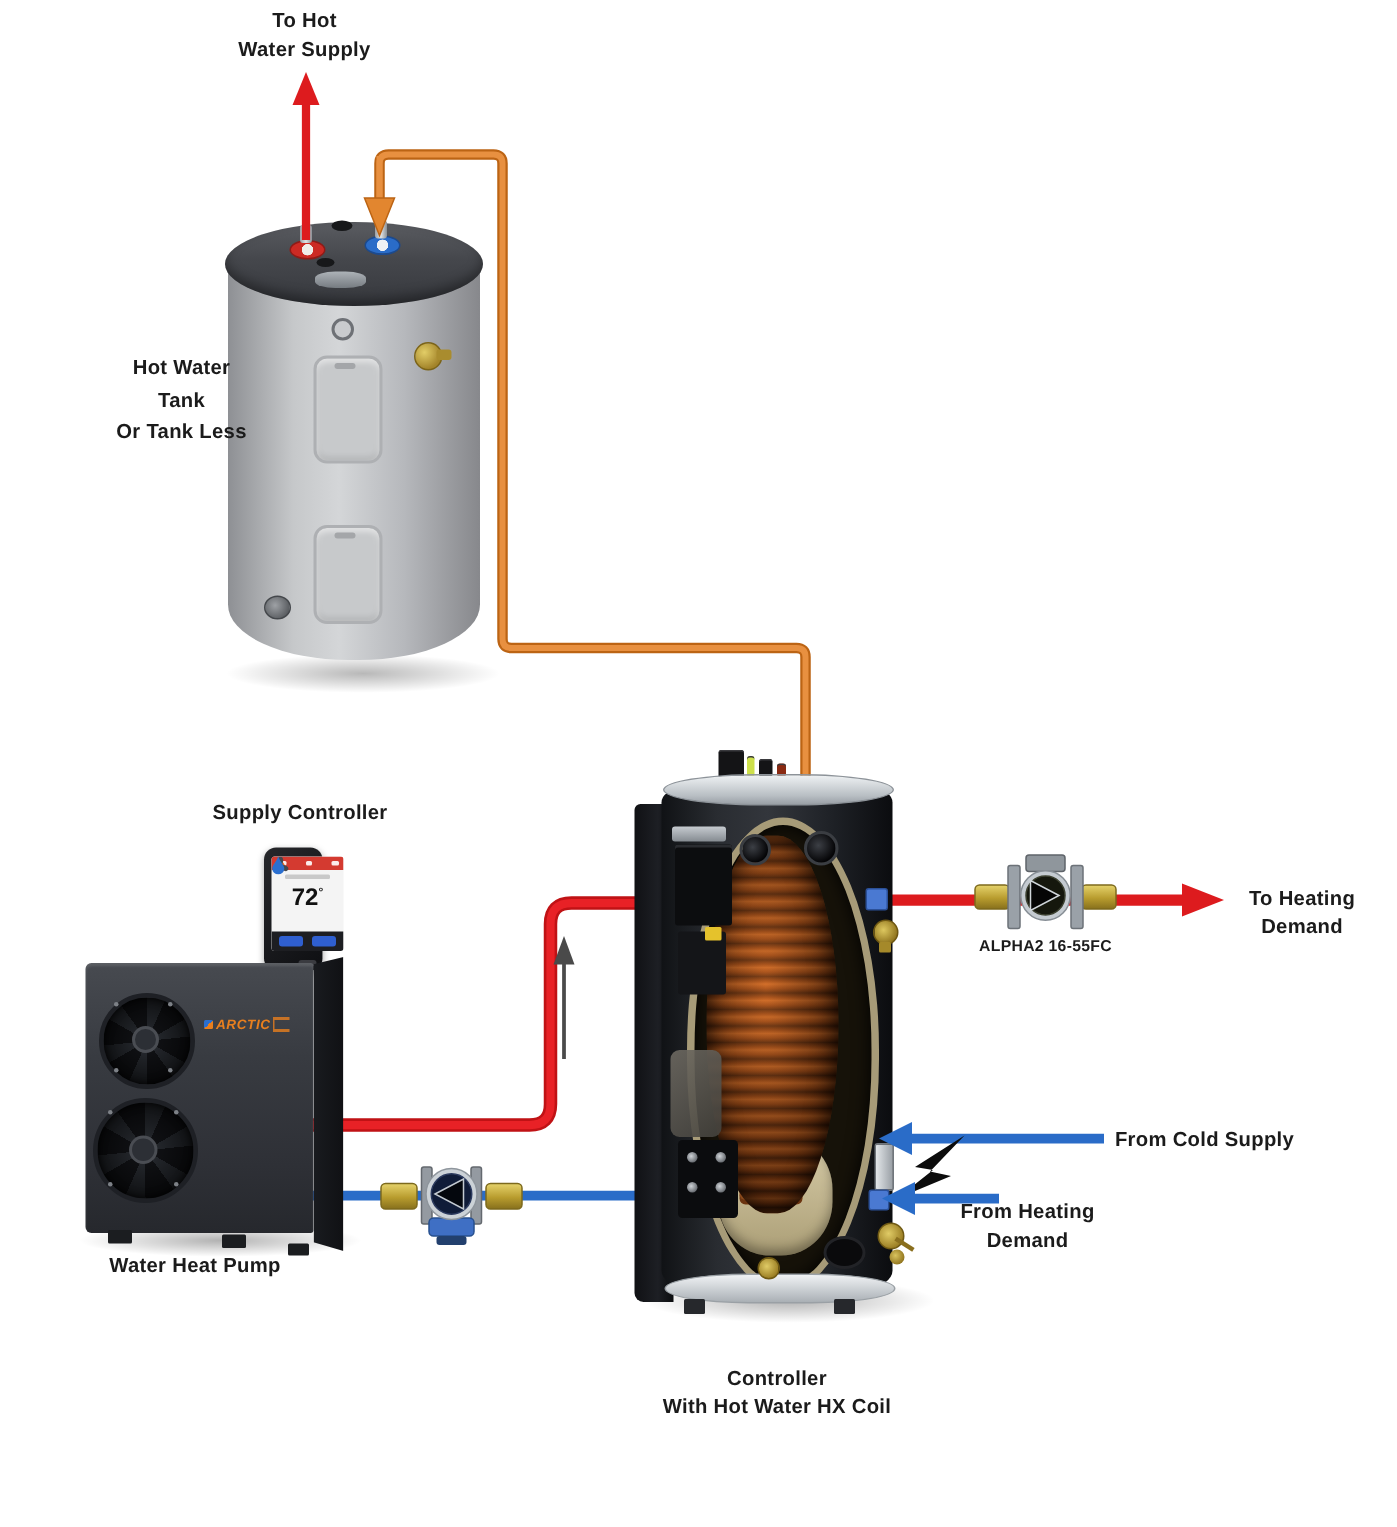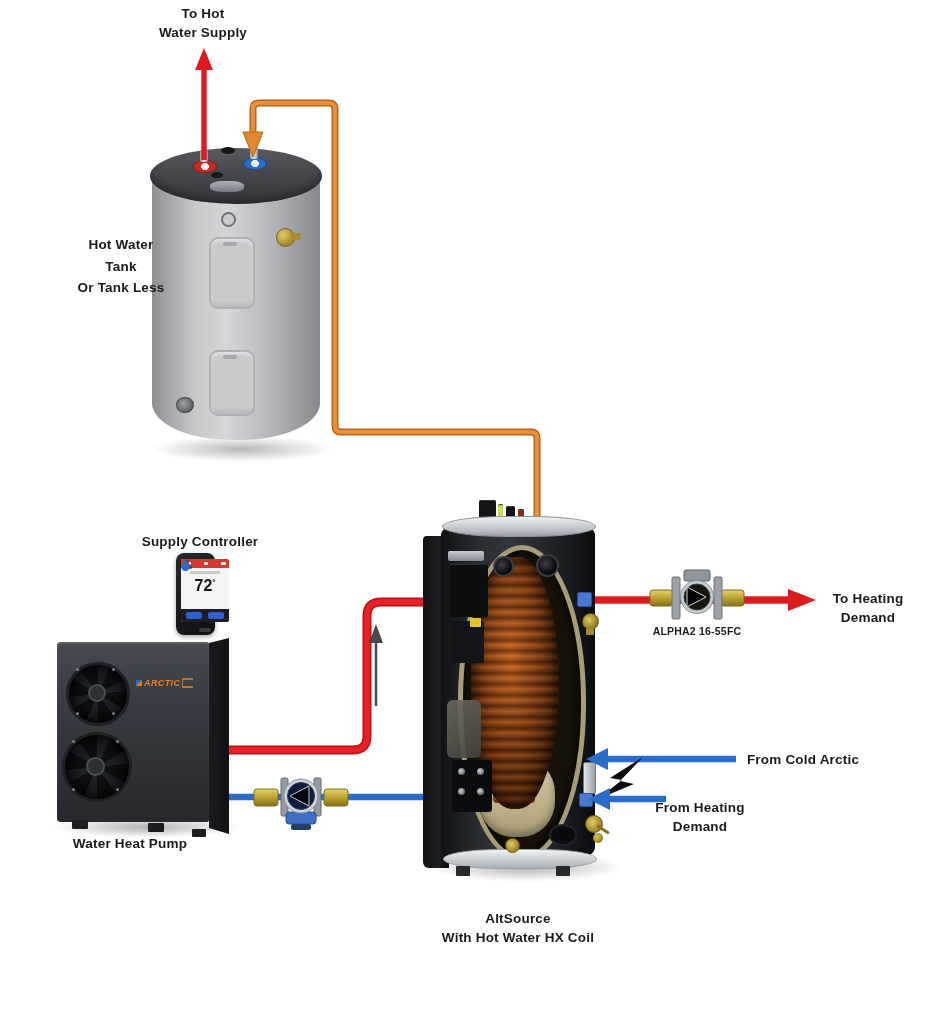--- a/index.html
+++ b/index.html
@@ -33,21 +33,21 @@
   .hwt-panel{position:absolute;left:209px;width:42px;border-radius:9px;background:#c7c9cb;
       border:2px solid #aeb0b3;box-shadow:inset 0 2px 4px rgba(255,255,255,.6),inset 0 -2px 4px rgba(0,0,0,.12);}
   .hwt-notch{position:absolute;left:12px;top:3px;width:14px;height:4px;border-radius:2px;background:#a4a6a9;}
   .hwt-valve{position:absolute;left:276px;top:228px;width:17px;height:17px;border-radius:50%;
       background:radial-gradient(circle at 35% 35%,#e2cd67,#a3842a 70%);border:1px solid #7c6418;}
   .hwt-valve-stem{position:absolute;left:291px;top:233px;width:10px;height:7px;background:#a98c2e;border-radius:2px;}
   .hwt-drain{position:absolute;left:176px;top:397px;width:16px;height:14px;border-radius:50%;
       background:radial-gradient(circle at 40% 40%,#9ea1a5,#5a5d61 75%);border:1px solid #44474b;}
 
   
-  .ctl-frame{position:absolute;left:176px;top:553px;width:39px;height:82px;border-radius:8px;
+  .ctl-frame{position:absolute;left:176px;top:565px;width:39px;height:82px;border-radius:8px;
       background:linear-gradient(135deg,#26272b,#0e0f12);box-shadow:0 2px 5px rgba(0,0,0,.35);}
   .ctl-screen{position:absolute;left:5px;top:6px;width:48px;height:63px;background:#f4f4f4;border-radius:2px;overflow:hidden;}
   .ctl-header{height:9px;background:#d43a30;display:flex;align-items:center;justify-content:space-between;padding:0 3px;}
   .ctl-dot{width:7px;height:3px;background:#fff;opacity:.9;border-radius:1px;}
   .ctl-sub{margin:3px auto 0;width:30px;height:3px;background:#c9c9c9;border-radius:1px;}
   .ctl-temp{text-align:center;font-weight:700;font-size:16px;color:#111;line-height:17px;}
   .ctl-temp sup{font-size:8px;}
   .ctl-icons{display:flex;justify-content:space-around;align-items:center;padding:0 4px;margin-top:1px;}
   .ctl-bottom{position:absolute;left:0;bottom:0;width:100%;height:13px;background:#1d1e22;
       display:flex;justify-content:space-evenly;align-items:center;}
@@ -325,18 +325,18 @@
   <div class="lbl" style="left:41px;top:234px;width:160px;line-height:1.6;">Hot Water
 Tank
 Or Tank Less</div>
   <div class="lbl" style="left:118px;top:5px;width:170px;">To Hot
 Water Supply</div>
   <div class="lbl" style="left:125px;top:533px;width:150px;">Supply Controller</div>
   <div class="lbl" style="left:55px;top:835px;width:150px;">Water Heat Pump</div>
   <div class="lbl lbl-sm" style="left:637px;top:624px;width:120px;">ALPHA2 16-55FC</div>
   <div class="lbl" style="left:808px;top:590px;width:120px;">To Heating
 Demand</div>
-  <div class="lbl" style="left:738px;top:751px;width:130px;">From Cold Arctic</div>
-  <div class="lbl" style="left:635px;top:799px;width:130px;">From Heating
+  <div class="lbl" style="left:738px;top:751px;width:130px;">From Cold Supply</div>
+  <div class="lbl" style="left:620px;top:799px;width:130px;">From Heating
 Demand</div>
-  <div class="lbl" style="left:398px;top:910px;width:240px;">AltSource
+  <div class="lbl" style="left:398px;top:910px;width:240px;">Controller
 With Hot Water HX Coil</div>
 </div>
 
 </body></html>

